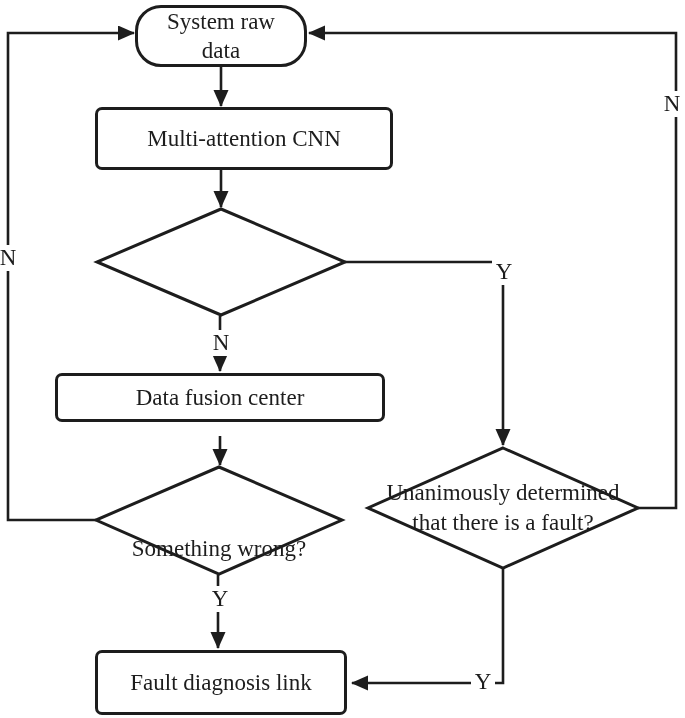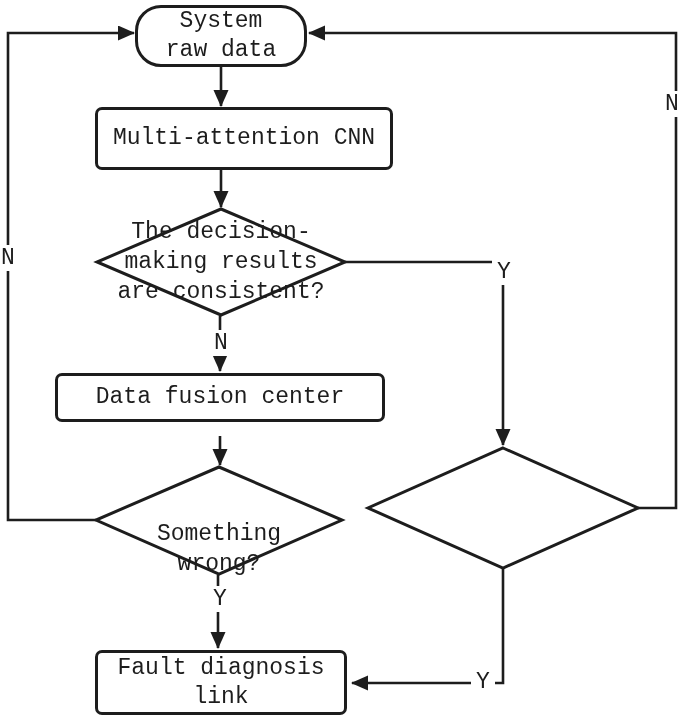--- a/index.html
+++ b/index.html
@@ -1,21 +1,21 @@
 <!DOCTYPE html>
 <html><head>
 <meta charset="utf-8">
 <style>
   html, body { margin: 0; padding: 0; background: #ffffff; }
   .canvas {
     position: relative;
     width: 685px;
     height: 718px;
     background: #ffffff;
-    font-family: Liberation Mono, monospace;
+    font-family: Liberation Serif, serif;
     color: #1d1d1d;
     overflow: hidden;
   }
   .canvas svg { position: absolute; left: 0; top: 0; }
   .node {
     position: absolute;
     box-sizing: border-box;
     background: #ffffff;
     border: 3px solid #1d1d1d;
     display: flex;
@@ -89,24 +89,24 @@
   </div>
 
   <div class="node process" style="left:55px; top:373px; width:330px; height:49px;">
     <span>Data fusion center</span>
   </div>
 
   <div class="node process" style="left:95px; top:650px; width:252px; height:65px;border-radius:7px;">
     <span>Fault diagnosis link</span>
   </div>
 
-  <div class="dtext" style="left:113px; top:230px; width:216px; height:64px;">The decision-making results are consistent?</div>
 
   <div class="dtext" style="left:109px; top:534px; width:220px; height:30px;">Something wrong?</div>
 
+  <div class="dtext" style="left:377px; top:477px; width:252px; height:62px;">Unanimously determined that there is a fault?</div>
 
   <div class="elabel" style="left:-4px; top:245px;">N</div>
 
   <div class="elabel" style="left:660px; top:91px;">N</div>
 
   <div class="elabel" style="left:209px; top:330px;">N</div>
 
   <div class="elabel" style="left:492px; top:259px;">Y</div>
 
   <div class="elabel" style="left:208px; top:586px;">Y</div>

